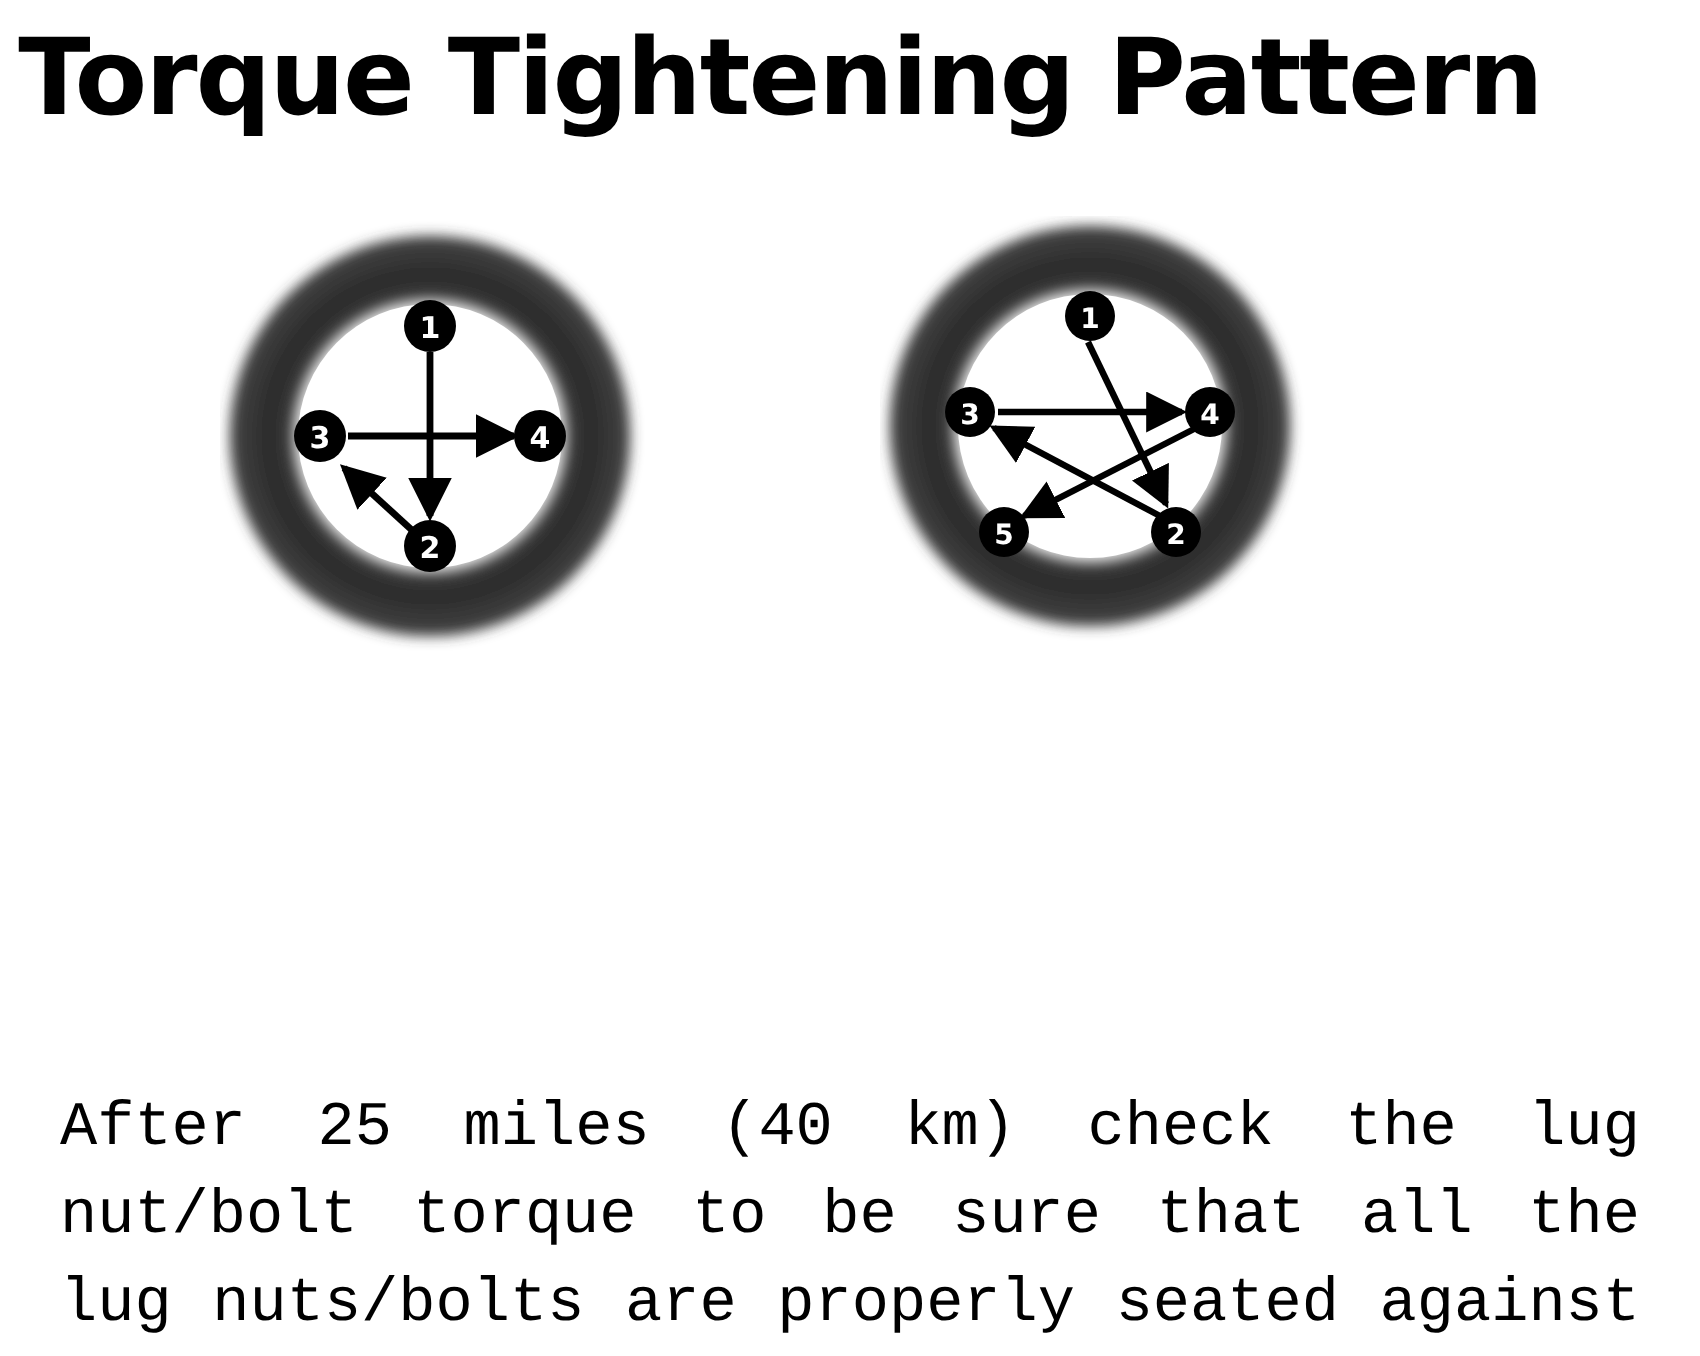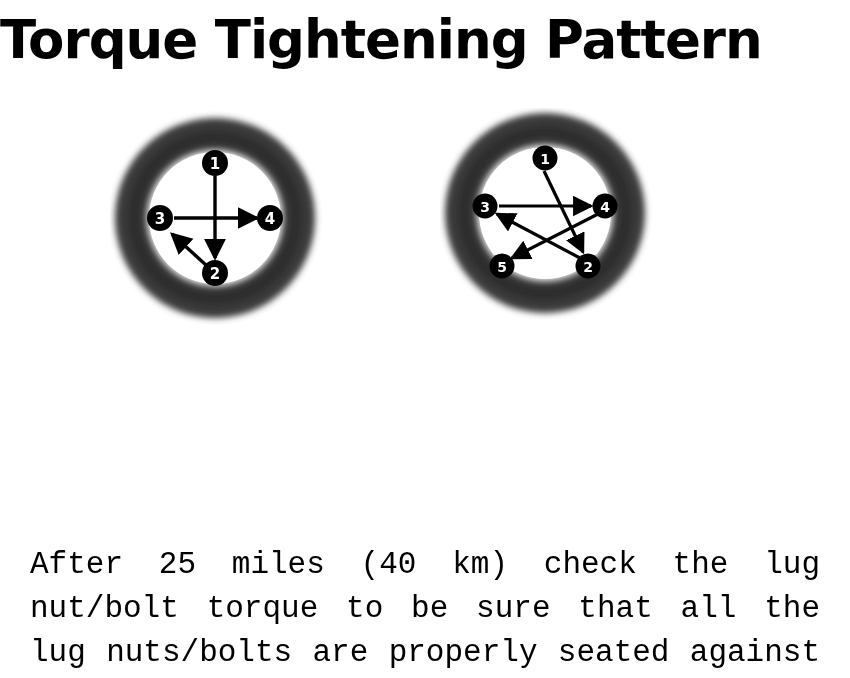--- a/index.html
+++ b/index.html
@@ -16,21 +16,21 @@
   }
   .page {
     position: absolute;
     inset: 0;
   }
   .title {
     position: absolute;
     top: 12px;
     left: 0;
     width: 780px;
-    text-align: left;
+    text-align: center;
     font-family: "DejaVu Sans", sans-serif;
     font-weight: bold;
     font-size: 53px;
     letter-spacing: -1px;
     color: #000000;
     line-height: 1.05;
     white-space: nowrap;
   }
   .diagrams {
     position: absolute;

